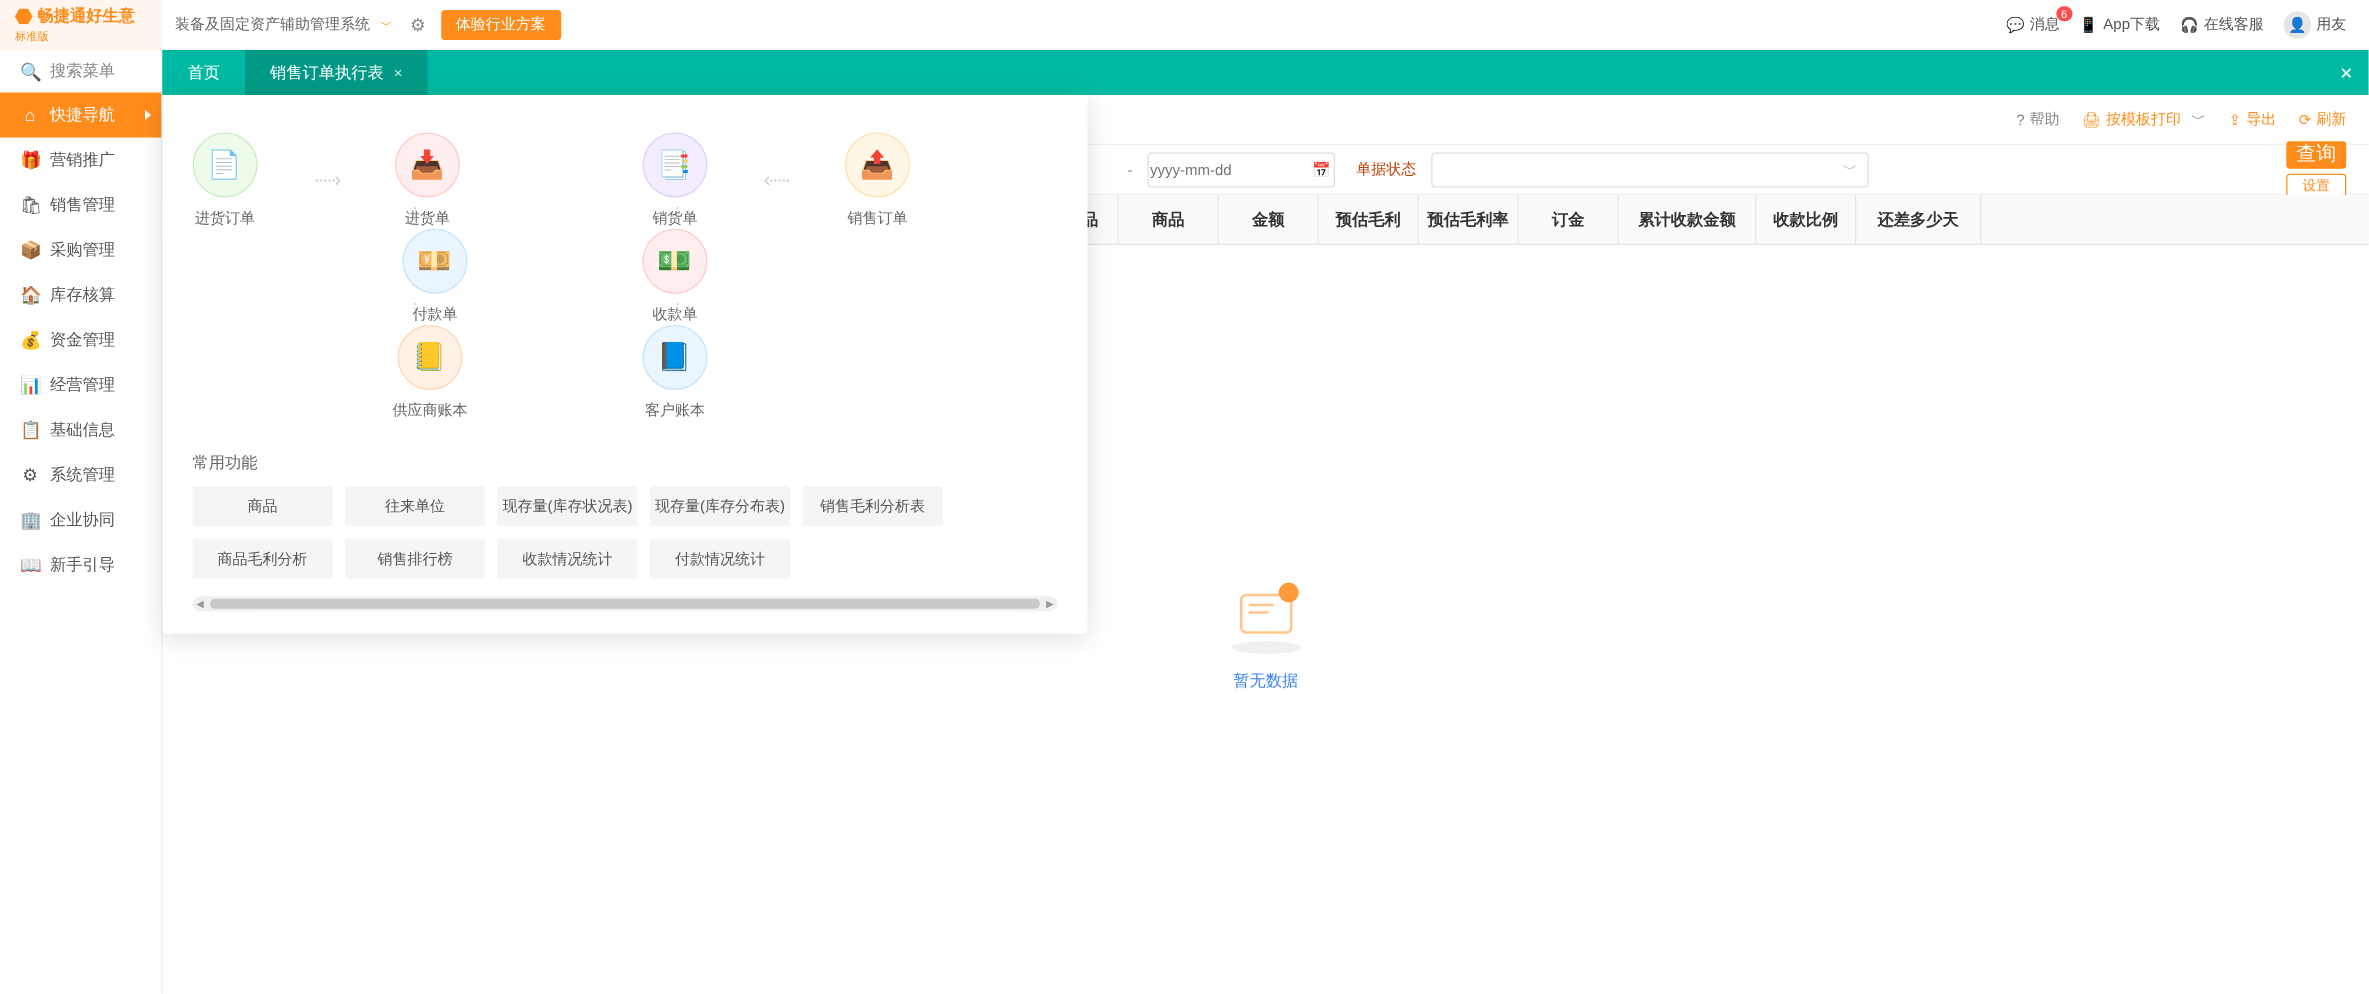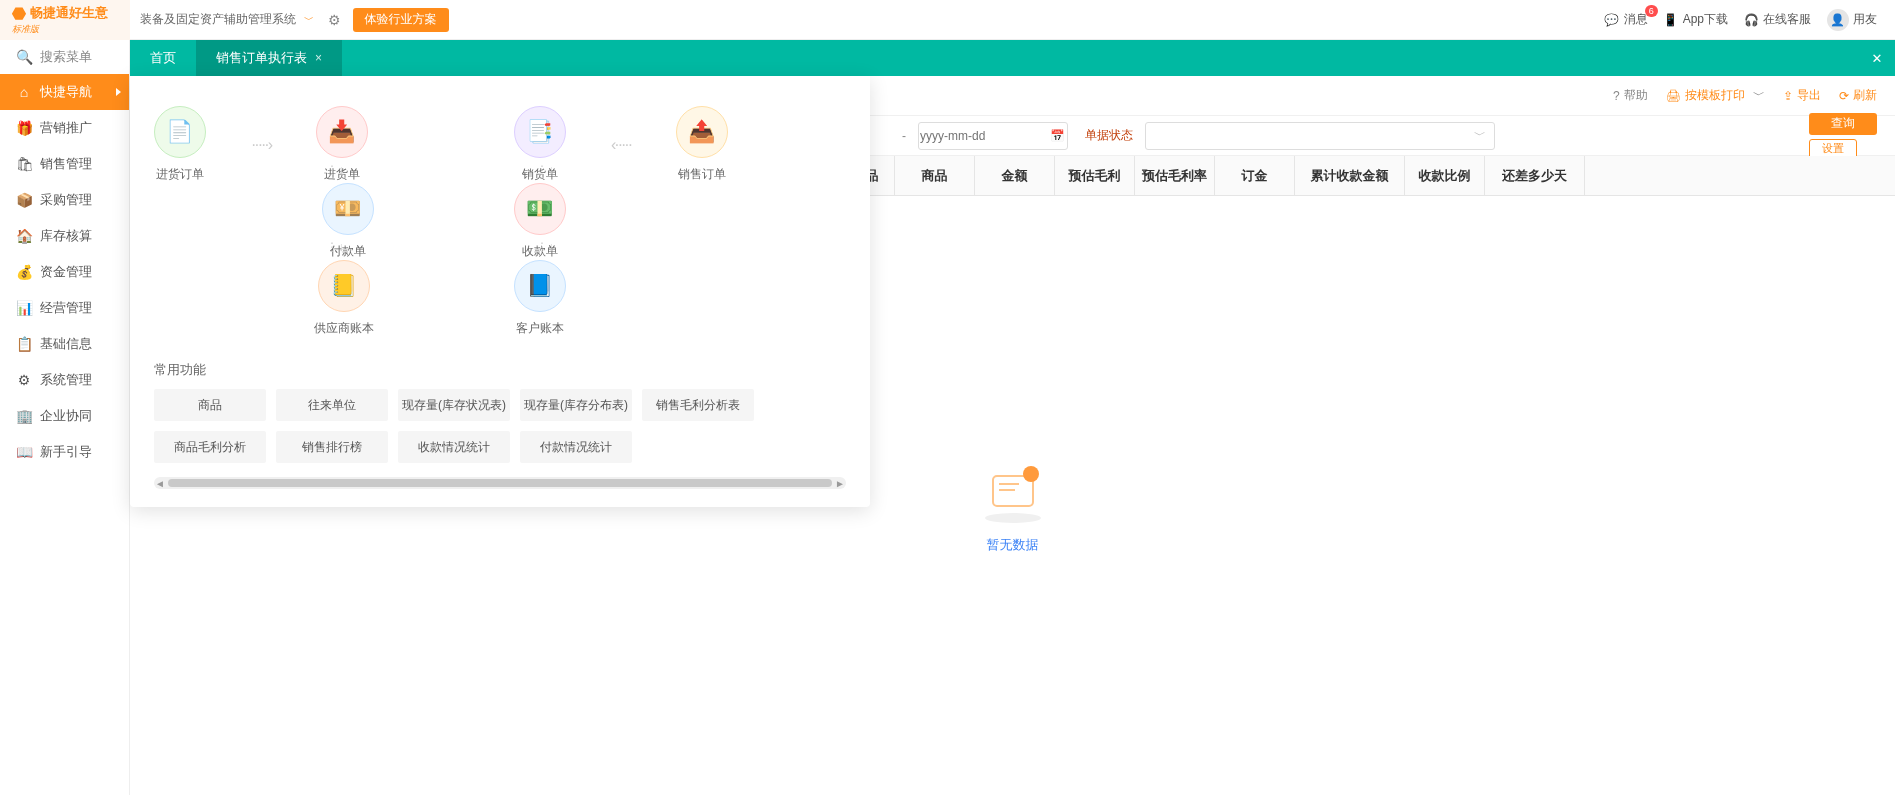--- a/index.html
+++ b/index.html
@@ -2,21 +2,21 @@
 <html><head>
 <meta charset="utf-8">
 <style>
   * { margin: 0; padding: 0; box-sizing: border-box; }
   body { font-family: "Microsoft YaHei", Arial, sans-serif; font-size: 12px; color: #333; background: #fff; overflow: hidden; }
   
   
   .top-header { height: 40px; display: flex; align-items: center; border-bottom: 1px solid #eee; background: #fff; }
   .logo-area { width: 130px; height: 40px; background: #fef6ef; display: flex; flex-direction: column; justify-content: center; padding-left: 12px; color: #ff8c1a; }
   .logo-area .logo-main { font-size: 13px; font-weight: bold; display: flex; align-items: center; gap: 4px; }
-  .logo-area .logo-sub { font-size: 9px; font-style: italic; }
+  .logo-area .logo-sub { font-size: 9px; }
   .dropdown-system { margin-left: 10px; display: flex; align-items: center; gap: 8px; color: #666; }
   .dropdown-system .sys-name { font-size: 12px; }
   .dropdown-system .chevron { color: #ff8c1a; font-size: 10px; }
   .dropdown-system .gear { color: #888; font-size: 14px; margin-left: 6px; cursor: pointer; }
   .orange-btn { background: #ff8c1a; color: #fff; border: none; height: 24px; padding: 0 12px; border-radius: 3px; margin-left: 12px; font-size: 12px; cursor: pointer; }
   .top-header-right { margin-left: auto; display: flex; align-items: center; gap: 16px; padding-right: 18px; color: #555; font-size: 12px; }
   .top-header-right .hitem { display: flex; align-items: center; gap: 4px; cursor: pointer; position: relative; }
   .badge { position: absolute; top: -6px; right: -10px; background: #ff4d4d; color: #fff; border-radius: 8px; font-size: 9px; padding: 0 4px; line-height: 12px; min-width: 12px; text-align: center; }
   .avatar { width: 22px; height: 22px; border-radius: 50%; background: #e5e5e5; display: inline-flex; align-items: center; justify-content: center; color: #aaa; }
 
@@ -46,21 +46,21 @@
   .page-toolbar .tb-orange { color: #ff8c1a; }
 
   
   .filter-row { height: 40px; display: flex; align-items: center; padding: 0 18px 0 0; gap: 12px; border-bottom: 1px solid #f0f0f0; }
   .filter-date { display: flex; align-items: center; gap: 6px; }
   .filter-date input { width: 150px; height: 28px; border: 1px solid #ddd; border-radius: 3px; padding: 0 1px; color: #bbb; font-size: 12px; }
   .filter-date .cal-icon { color: #ff8c1a; margin-left: -24px; pointer-events: none; }
   .filter-label { color: #c2410c; margin-left: 8px; }
   .filter-select { flex: 0 0 350px; height: 28px; border: 1px solid #ddd; border-radius: 3px; display: flex; align-items: center; justify-content: flex-end; padding: 0 8px; color: #bbb; cursor: pointer; }
   .filter-actions { margin-left: auto; display: flex; flex-direction: column; gap: 4px; }
-  .btn-query { background: #ff8c1a; color: #fff; border: none; width: 68px; height: 22px; border-radius: 3px; font-size: 12px; cursor: pointer; }
+  .btn-query { background: #ff8c1a; color: #fff; border: none; width: 48px; height: 22px; border-radius: 3px; font-size: 16px; cursor: pointer; }
   .btn-settings { background: #fff; color: #ff8c1a; border: 1px solid #ff8c1a; width: 48px; height: 20px; border-radius: 3px; font-size: 11px; cursor: pointer; }
 
   
   .more-cond { height: 28px; background: #f7f7f7; border-bottom: 1px solid #eee; display: flex; align-items: center; color: #888; font-size: 12px; padding-left: 8px; }
   .more-cond .placeholder-right { margin-left: 855px; }
 
   
   .table-header { height: 40px; display: flex; border-bottom: 1px solid #e5e5e5; background: #fafafa; }
   .table-header .th { flex: 0 0 auto; display: flex; align-items: center; justify-content: center; font-size: 13px; font-weight: bold; color: #333; border-right: 1px solid #e5e5e5; padding: 0 4px; text-align: center; }
 

